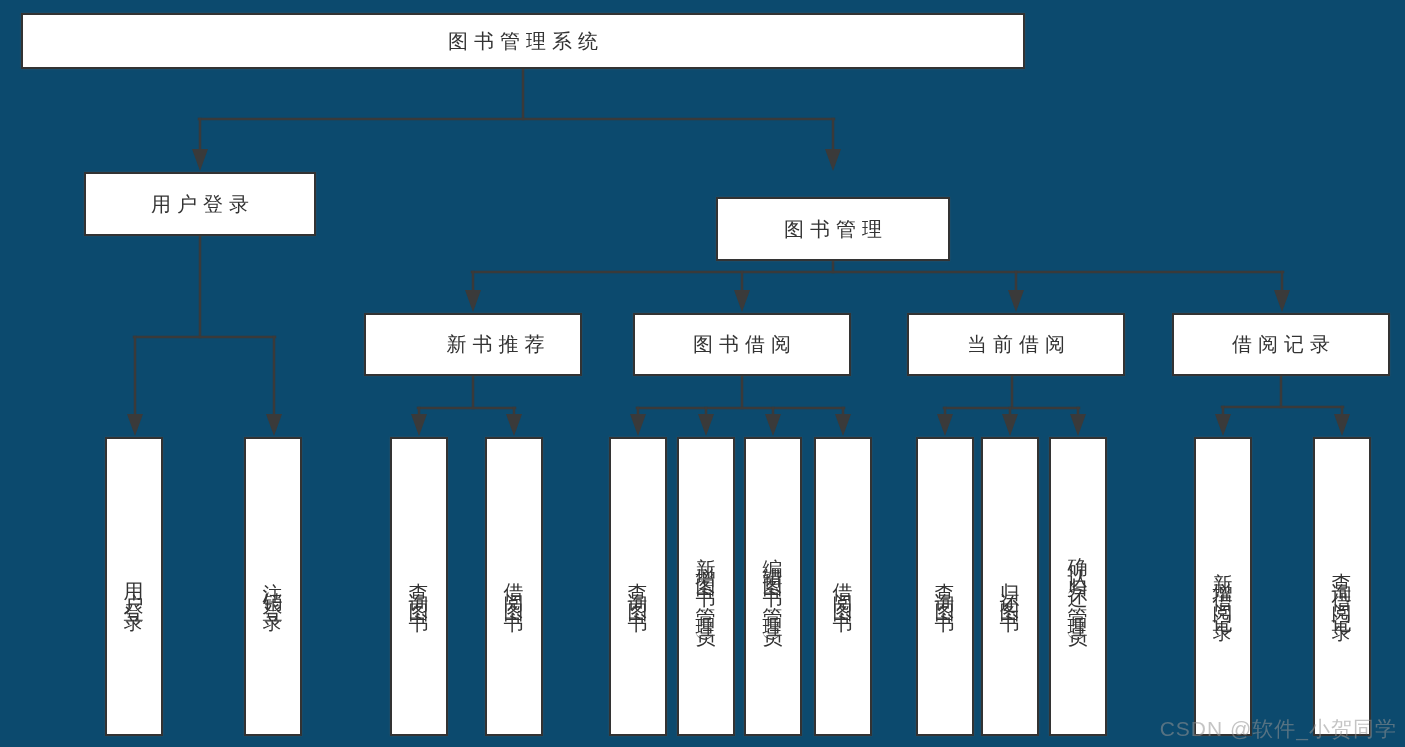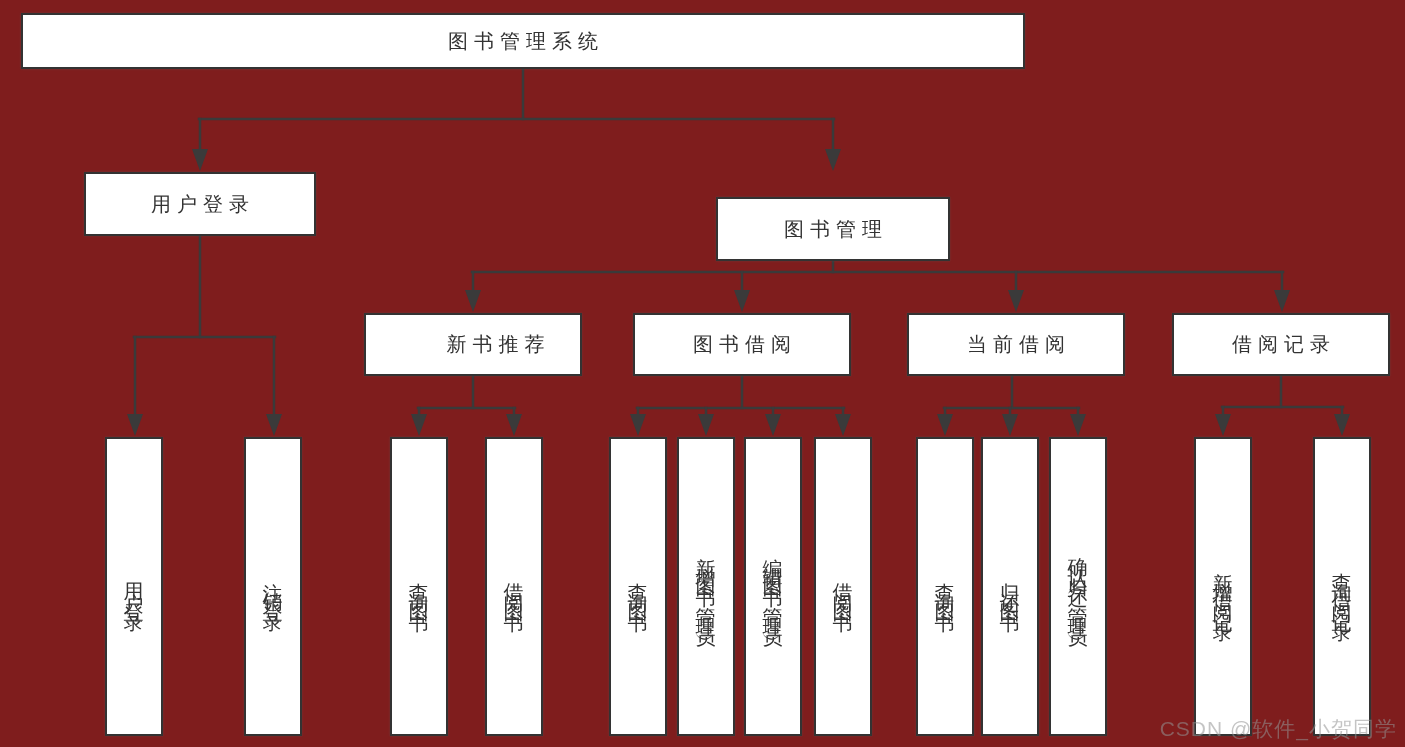--- a/index.html
+++ b/index.html
@@ -1,20 +1,20 @@
 <!DOCTYPE html>
 <html><head>
 <meta charset="utf-8">
 <style>
   html, body { margin: 0; padding: 0; background: #ffffff; }
   .stage {
     position: relative;
     width: 1405px;
     height: 747px;
-    background: #7f1d1d;
+    background: #0c4a6e;
     font-family: "Liberation Sans", "DejaVu Sans", sans-serif;
     overflow: hidden;
   }
   .connectors {
     position: absolute;
     left: 0; top: 0;
     width: 1405px; height: 747px;
     z-index: 1;
   }
   .connectors line {

